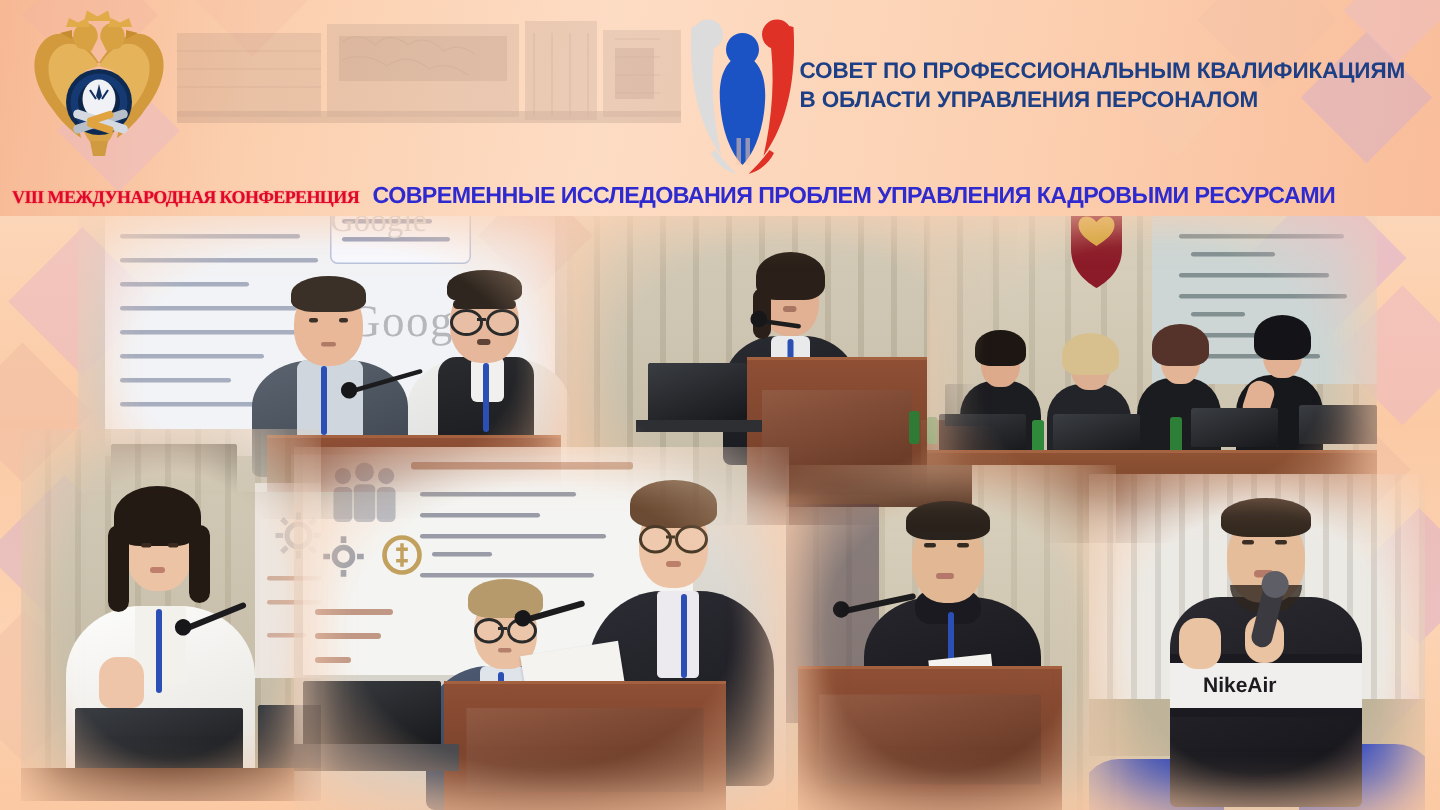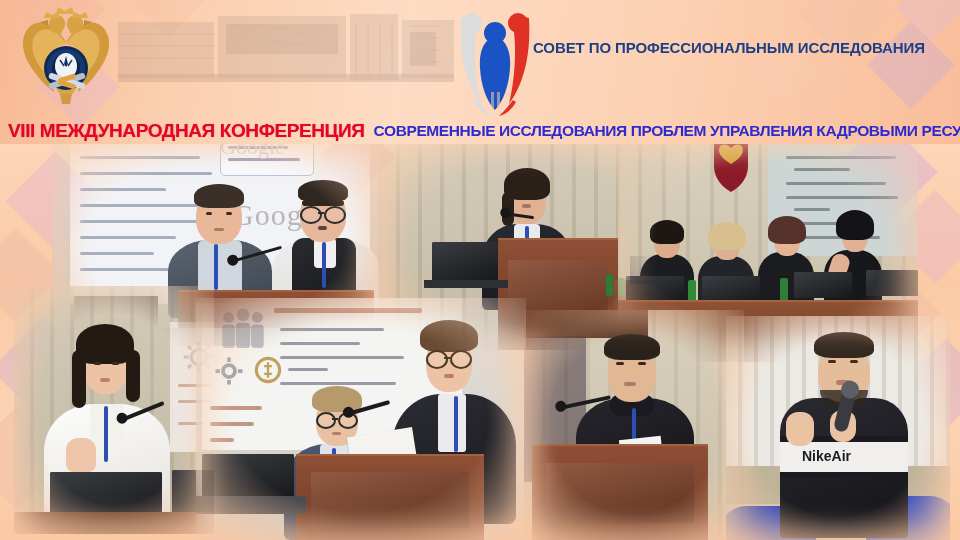--- a/index.html
+++ b/index.html
@@ -43,23 +43,24 @@
     color:#1d3f86;font-weight:bold;font-size:15px;line-height:19px;letter-spacing:-0.1px;
   }
   .spk-text .l2{display:block;}
 
   
   .title-strip{
     position:absolute;left:0;top:118px;width:960px;height:26px;
     display:flex;align-items:center;
   }
   .title-red{
-    color:#e2072a;font-weight:bold;font-size:19px;letter-spacing:-0.4px;
+    color:#e2072a;font-weight:bold;font-size:12px;letter-spacing:-0.4px;
     margin-left:8px;white-space:nowrap;
     text-shadow:0 0 1px rgba(226,7,42,.6);
+    font-family:Liberation Serif, serif;
   }
   .title-blue{
     color:#2f2ad0;font-weight:bold;font-size:15.5px;letter-spacing:-0.4px;
     margin-left:9px;white-space:nowrap;
   }
 
   
   .collage{
     position:absolute;left:0;top:144px;width:960px;height:396px;
     background:
@@ -188,21 +189,22 @@
         <circle cx="71" cy="17" r="10" fill="#e03127"></circle>
         <path d="M48 30 C36 34 32 46 33 62 C34 80 40 96 48 104 C56 96 62 80 63 62 C64 46 60 34 48 30 Z" fill="#1b52c4"></path>
         <circle cx="48" cy="27" r="11" fill="#1b52c4"></circle>
         <path d="M44 86 v18 h3 v-18 Z M50 86 v18 h3 v-18 Z" fill="#fbcba9" opacity=".55"></path>
         <path d="M30 94 C36 102 40 106 44 110 C36 108 30 102 27 96 Z" fill="#dcdcdc"></path>
         <path d="M66 94 C60 102 56 106 52 110 C60 108 66 102 69 96 Z" fill="#e03127"></path>
       </g>
     </svg>
 
     <div class="spk-text">
-      <span>СОВЕТ ПО ПРОФЕССИОНАЛЬНЫМ ИССЛЕДОВАНИЯ</span>
+      <span>СОВЕТ ПО ПРОФЕССИОНАЛЬНЫМ КВАЛИФИКАЦИЯМ</span>
+      <span class="l2">В ОБЛАСТИ УПРАВЛЕНИЯ ПЕРСОНАЛОМ</span>
     </div>
 
     <div class="title-strip">
       <span class="title-red">VIII МЕЖДУНАРОДНАЯ КОНФЕРЕНЦИЯ</span>
       <span class="title-blue">СОВРЕМЕННЫЕ ИССЛЕДОВАНИЯ ПРОБЛЕМ УПРАВЛЕНИЯ КАДРОВЫМИ РЕСУРСАМИ</span>
     </div>
   </div>
 
   <div class="collage">
 

